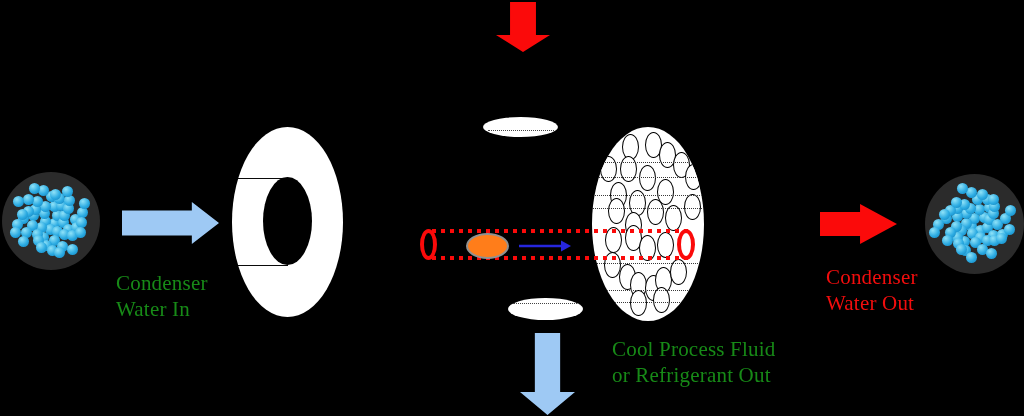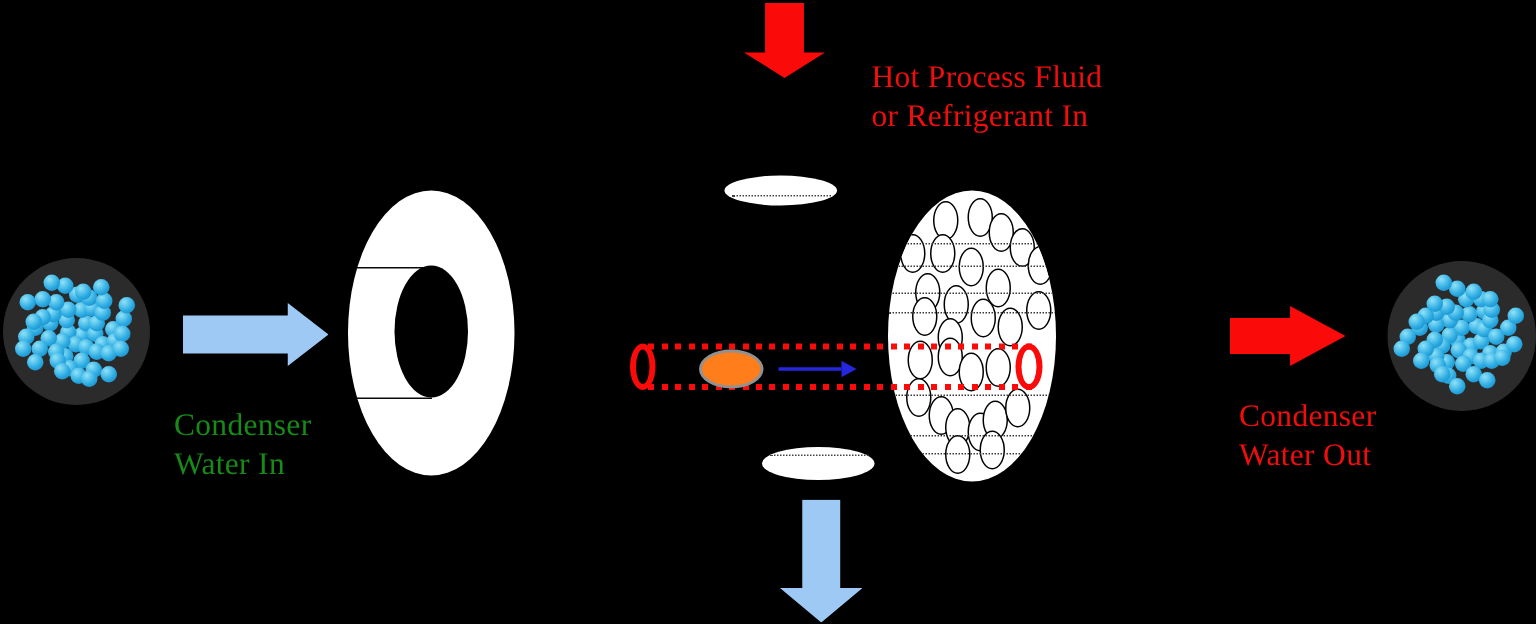--- a/index.html
+++ b/index.html
@@ -120,22 +120,20 @@
     <div class="donut-line" style="left:6px;width:50px;top:138px;"></div>
     <div class="donut-hole" style="left:31px;top:50px;width:49px;height:88px;"></div>
   </div>
 
   <div class="block-arrow arrow-down-red" style="left:496px;top:2px;width:54px;height:50px;"></div>
 
   <div class="abs nozzle" style="left:483px;top:117px;width:75px;height:20px;">
     <div class="nozzle-dots" style="top:13px;"></div>
   </div>
 
-  <div class="abs label redtxt" style="left:581px;top:38px;">Hot Process Fluid
-or Refrigerant In</div>
 
   <div class="abs shell" id="shell-section" style="left:592px;top:127px;width:112px;height:194px;">
       <div class="tube-ellipse" style="left: 29.5px; top: 7px;"></div>
       <div class="tube-ellipse" style="left: 52.5px; top: 5px;"></div>
       <div class="tube-ellipse" style="left: 66.5px; top: 15px;"></div>
       <div class="tube-ellipse" style="left: 80.5px; top: 25px;"></div>
       <div class="tube-ellipse" style="left: 7.5px; top: 29px;"></div>
       <div class="tube-ellipse" style="left: 27.5px; top: 29px;"></div>
       <div class="tube-ellipse" style="left: 46.5px; top: 38px;"></div>
       <div class="tube-ellipse" style="left: 92.5px; top: 37px;"></div>
@@ -180,20 +178,22 @@
     <line x1="1" y1="7" x2="43" y2="7" stroke="var(--flow_arrow_blue,#2626dd)" stroke-width="2.4"></line>
     <polygon points="43,1.5 53,7 43,12.5" fill="var(--flow_arrow_blue,#2626dd)"></polygon>
   </svg>
 
   <div class="abs nozzle" style="left:508px;top:298px;width:75px;height:22px;">
     <div class="nozzle-dots" style="top:5px;"></div>
   </div>
 
   <div class="block-arrow arrow-down-blue" style="left:520px;top:333px;width:55px;height:82px;"></div>
 
+  <div class="abs label green" style="left:612px;top:336px;">Cool Process Fluid
+or Refrigerant Out</div>
 
   <div class="block-arrow arrow-right-red" style="left:820px;top:204px;width:77px;height:40px;"></div>
 
   <div class="abs label redtxt" style="left:826px;top:264px;">Condenser
 Water Out</div>
 
   <div class="abs bundle" id="bundle-out" style="left:925px;top:174px;width:99px;height:100px;">
       <div class="ball" style="left: 41.3291px; top: 47.2502px;"></div>
       <div class="ball" style="left: 43.9318px; top: 39.4482px;"></div>
       <div class="ball" style="left: 50.3199px; top: 50.6907px;"></div>

